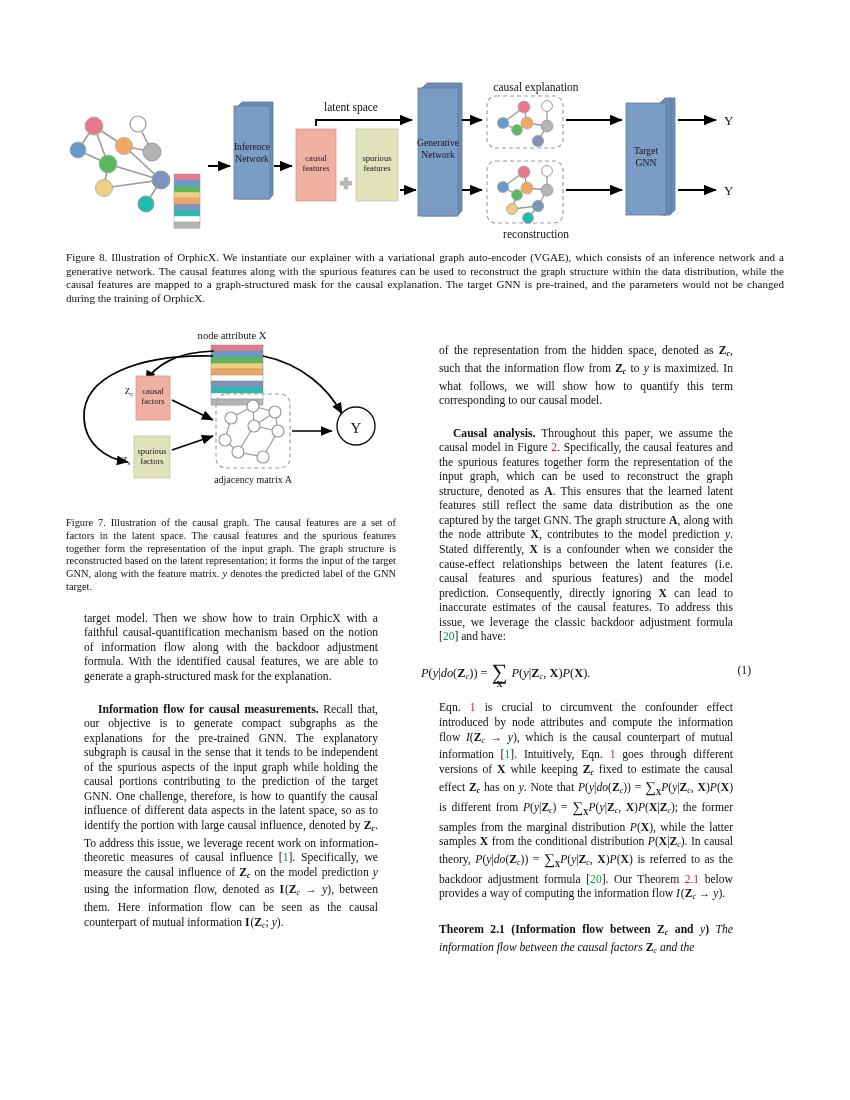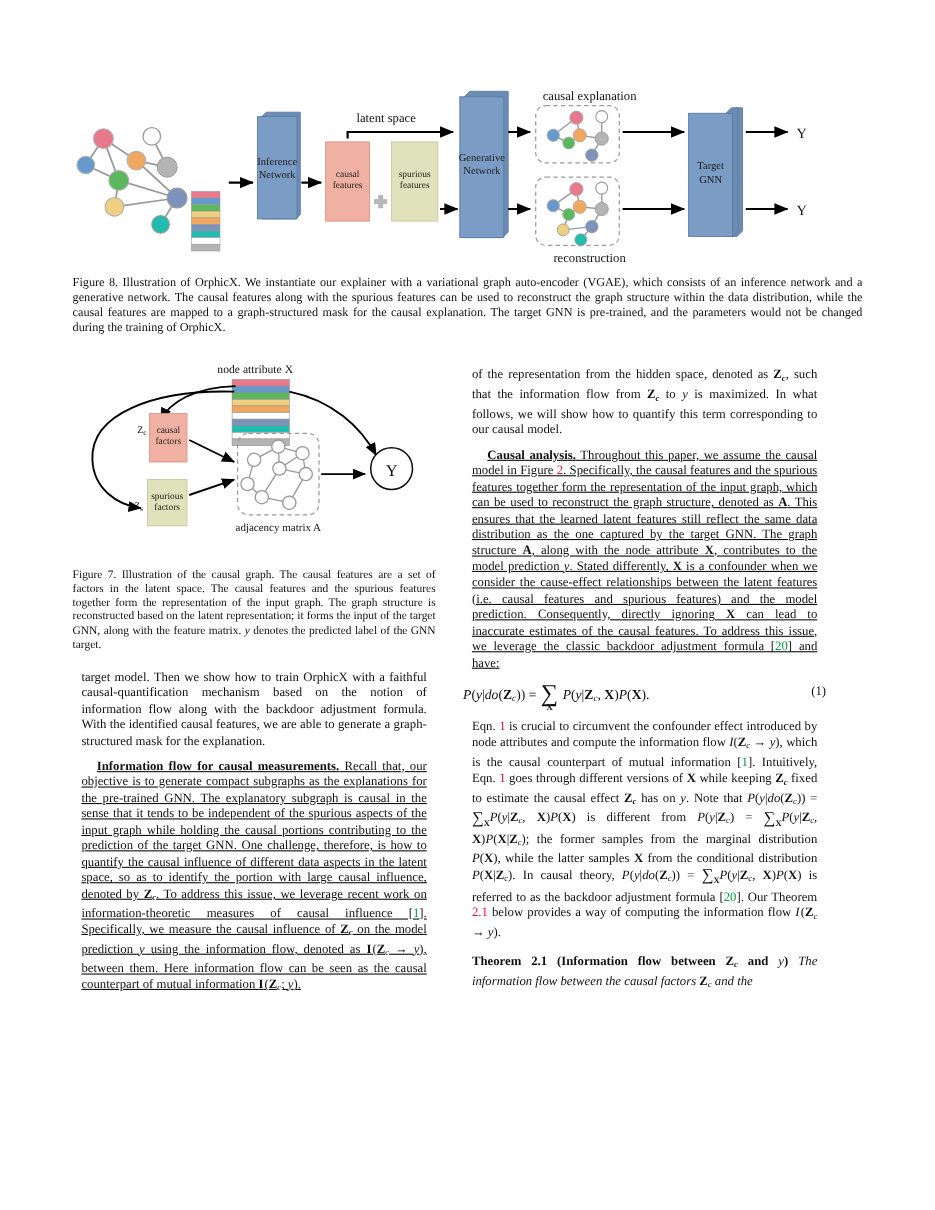--- a/index.html
+++ b/index.html
@@ -49,22 +49,22 @@
     position: absolute;
     width: 330px;
     font-size: 11.6px;
     line-height: 14.55px;
     text-align: justify;
     text-justify: inter-word;
   }
   .col-left  { left: 66px;  top: 326px; }
   .col-right { left: 421px; top: 326px; }
 
-  p { margin: 8px; }
-  p.ind { text-indent: 14px; text-decoration: underline; }
+  p { margin: 18px; }
+  p.ind { text-indent: 14px; }
   p.noind { text-indent: 0; }
 
   
   .fig2-wrap {
     width: 330px;
     height: 185px;
     position: relative;
     margin-bottom: 6px;
   }
   .fig2-caption {

